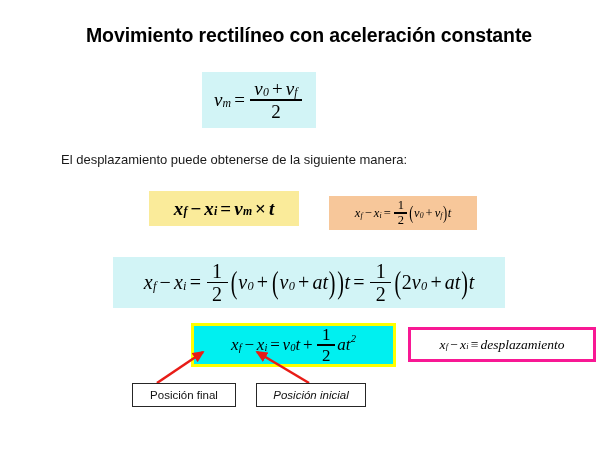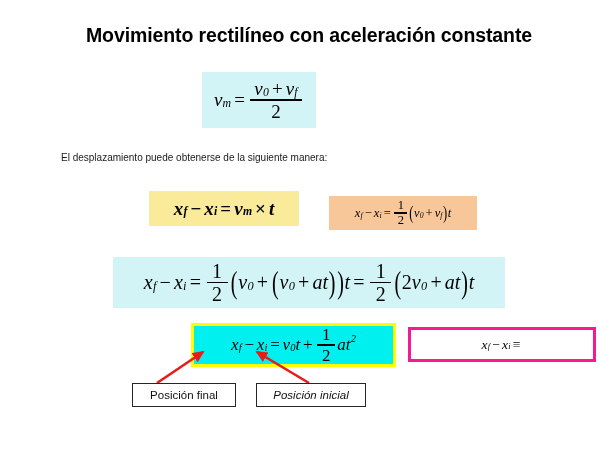--- a/index.html
+++ b/index.html
@@ -31,21 +31,21 @@
     font-weight: bold;
     color: #000000;
     letter-spacing: -0.1px;
     font-family: "Liberation Sans", sans-serif;
   }
   
   #body-sentence {
     position: absolute;
     left: 52px;
     top: 152px;
-    font-size: 10px;
+    font-size: 13px;
     color: #1a1a1a;
     font-family: "Liberation Sans", sans-serif;
     white-space: nowrap;
   }
   
   .math {
     font-family: "Liberation Serif", serif;
     font-style: italic;
     color: #000000;
     white-space: nowrap;
@@ -338,20 +338,21 @@
   </div>
 
   <div class="fbox" id="formula-definition">
     <span class="math">
       <span>x</span>
         <sub>f</sub>
       <span class="op">−</span>
       <span>x</span>
         <sub>i</sub>
       <span class="op">≡</span>
+      <span>desplazamiento</span>
     </span>
   </div>
 
   <svg id="arrow-layer" viewBox="0 0 600 450">
     <defs>
       <marker id="arrowhead-red" markerWidth="5" markerHeight="5" refX="3.9" refY="2.1" orient="auto" markerUnits="strokeWidth">
         <path d="M0,0 L4.6,2.1 L0,4.2 Z" fill="#e81c17"></path>
       </marker>
     </defs>
     <line x1="148" y1="383" x2="194" y2="352" stroke="#e81c17" stroke-width="2.6" marker-end="url(#arrowhead-red)"></line>

